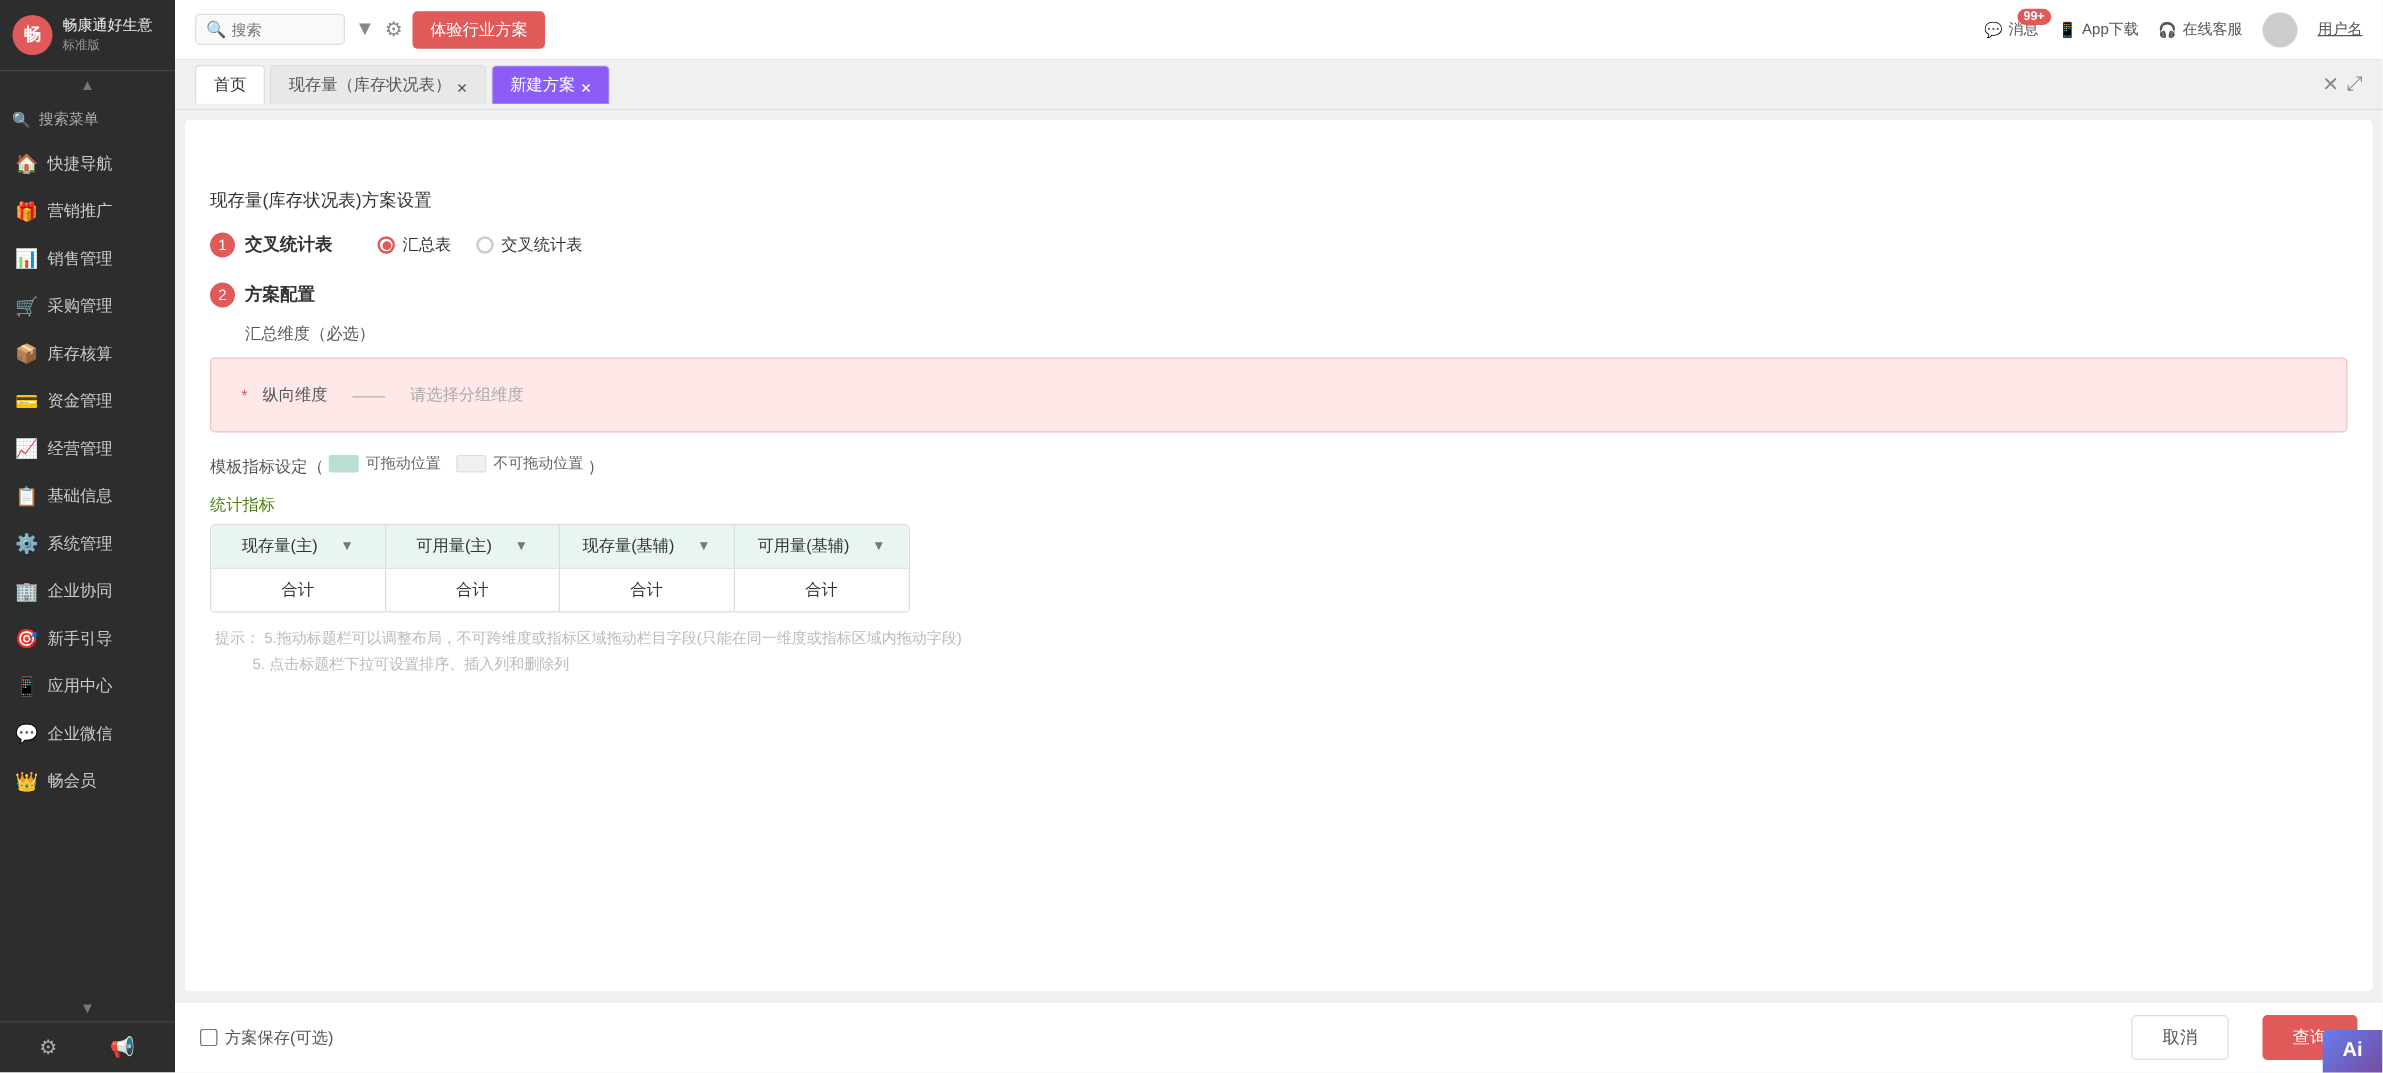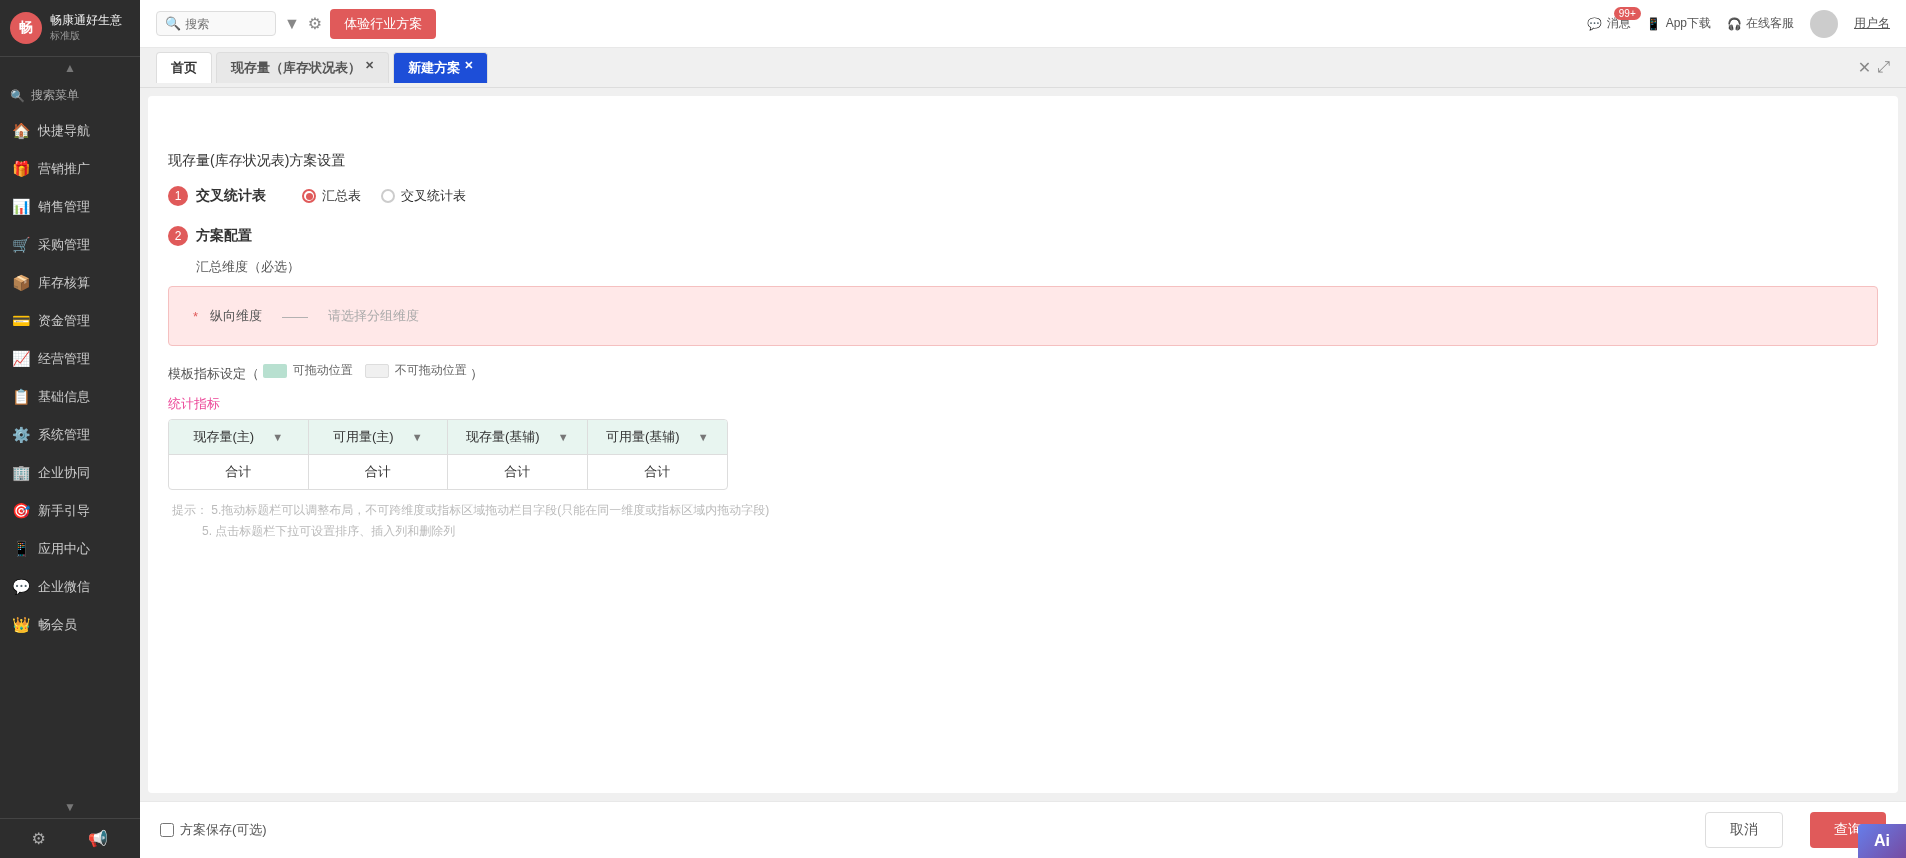--- a/index.html
+++ b/index.html
@@ -95,21 +95,21 @@
     }
     .topbar-right {
       display: flex; align-items: center; gap: 16px;
     }
     .topbar-msg {
       display: flex; align-items: center; gap: 4px;
       color: #555; font-size: 12px; cursor: pointer; position: relative;
     }
     .badge {
       background: #e05a5a; color: white; font-size: 10px;
-      border-radius: 10px; padding: 1px 5px; position: absolute; top: -8px; right: -10px;
+      border-radius: 10px; padding: 1px 5px; position: absolute; top: -8px; right: -10px; font-weight: bold;
     }
     .topbar-app, .topbar-service {
       display: flex; align-items: center; gap: 4px;
       color: #555; font-size: 12px; cursor: pointer;
     }
     .topbar-avatar {
       width: 28px; height: 28px; border-radius: 50%;
       background: #ccc; cursor: pointer;
     }
     .topbar-username { font-size: 12px; color: #555; cursor: pointer; text-decoration: underline; }
@@ -118,29 +118,29 @@
     .tabbar {
       background: #f0f0f0;
       display: flex;
       align-items: center;
       padding: 0 16px;
       height: 40px;
       border-bottom: 1px solid #ddd;
       gap: 4px;
     }
     .tab {
-      display: flex; align-items: flex-start; gap: 4px;
+      display: flex; align-items: flex-end; gap: 4px;
       padding: 6px 14px;
       background: #e8e8e8;
       border-radius: 4px 4px 0 0;
       font-size: 13px; color: #555; cursor: pointer;
-      border: 1px solid #ddd; border-bottom: none; font-weight: bold;
+      border: 1px solid #ddd; border-bottom: none;
     }
     .tab.active {
-      background: #1d4ed8; color: white;
+      background: #8b5cf6; color: white;
     }
     .tab-close { font-size: 11px; cursor: pointer; }
     .tab-home { background: white; color: #333; }
     .window-controls {
       margin-left: auto;
       display: flex; gap: 6px;
     }
     .win-btn { cursor: pointer; font-size: 16px; color: #888; }
 
     
@@ -236,21 +236,21 @@
     }
     .legend-box {
       width: 24px; height: 14px; border-radius: 2px;
     }
     .legend-box.draggable { background: #b8e0d0; }
     .legend-box.non-draggable { background: #f0f0f0; border: 1px solid #ddd; }
 
     
     .stats-section { margin-bottom: 12px; }
     .stats-title {
-      color: #ec4899; font-size: 13px; margin-bottom: 6px;
+      color: #4d7c0f; font-size: 13px; margin-bottom: 6px;
     }
     .stats-table {
       border: 1px solid #ddd;
       border-radius: 4px;
       overflow: hidden;
       width: 560px;
     }
     .stats-table-header {
       display: grid;
       grid-template-columns: repeat(4, 1fr);

